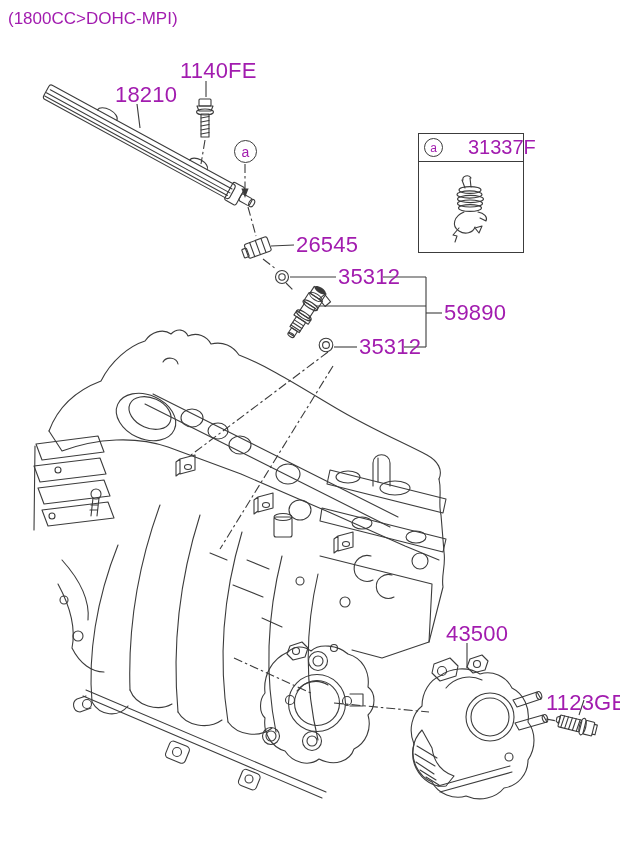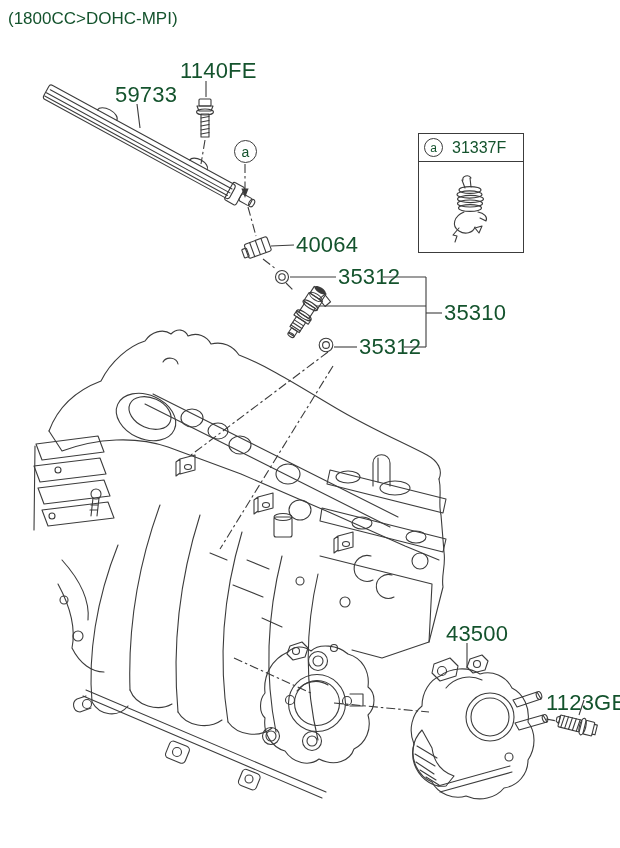--- a/index.html
+++ b/index.html
@@ -1,34 +1,34 @@
 <!DOCTYPE html>
 <html><head>
 <meta charset="utf-8">
 <style>
   html,body{margin:0;padding:0;background:#ffffff;}
   .page{position:relative;width:620px;height:848px;background:#ffffff;overflow:hidden;
-        font-family:"Liberation Sans",sans-serif;color:#14532d;}
+        font-family:"Liberation Sans",sans-serif;color:#a21caf;}
   .page svg{position:absolute;left:0;top:0;}
   .art path,.art line,.art rect,.art circle,.art ellipse,.art polyline{
         stroke:#3c3c3c;stroke-width:1.1;fill:none;stroke-linejoin:round;stroke-linecap:round;}
   .fillDark{fill:#3c3c3c !important;stroke:none !important;}
   .ld{stroke:#3c3c3c;stroke-width:1.1;fill:none;}
   .dd{stroke:#3c3c3c;stroke-width:1.1;fill:none;stroke-dasharray:9 3 2.5 3;}
   .lbl{position:absolute;font-size:22px;line-height:17px;white-space:nowrap;letter-spacing:.2px;}
   .title{position:absolute;left:8px;top:9px;font-size:17px;line-height:19px;}
   .callout-circle{position:absolute;box-sizing:border-box;width:23px;height:23px;
         border:1.5px solid #3c3c3c;border-radius:50%;background:#fff;
         display:flex;align-items:center;justify-content:center;font-size:14px;line-height:1;}
   .detail-box{position:absolute;left:418px;top:133px;width:106px;height:120px;
         border:1.4px solid #3c3c3c;box-sizing:border-box;background:transparent;}
   .detail-header{height:28px;border-bottom:1.4px solid #3c3c3c;display:flex;align-items:center;
         gap:9px;padding-left:5px;box-sizing:border-box;}
   .detail-header .cc{position:static;width:19px;height:19px;font-size:12px;flex:0 0 auto;}
-  .detail-code{font-size:16px;}
+  .detail-code{font-size:20px;margin-left:16px;}
 </style>
 </head>
 <body>
 
 <div class="page">
 
   <svg width="620" height="848" viewBox="0 0 620 848">
 
     <g class="art" transform="rotate(28.6 48 92)">
       <rect x="46" y="84" width="212" height="16" rx="3"></rect>
@@ -248,25 +248,25 @@
       <line class="dd" x1="328" y1="352" x2="191" y2="455"></line>
       <line class="dd" x1="333" y1="366" x2="220" y2="549"></line>
       <line class="dd" x1="234" y1="658" x2="313" y2="694"></line>
       <line class="dd" x1="334" y1="703" x2="429" y2="712"></line>
       <line class="dd" x1="546" y1="719" x2="557" y2="721"></line>
     </g>
   </svg>
 
   <div class="title">(1800CC&gt;DOHC-MPI)</div>
 
-  <div class="lbl" style="left:115px;top:86px">59733</div>
+  <div class="lbl" style="left:115px;top:86px">18210</div>
   <div class="lbl" style="left:180px;top:62px">1140FE</div>
-  <div class="lbl" style="left:296px;top:236px">40064</div>
+  <div class="lbl" style="left:296px;top:236px">26545</div>
   <div class="lbl" style="left:338px;top:268px">35312</div>
-  <div class="lbl" style="left:444px;top:304px">35310</div>
+  <div class="lbl" style="left:444px;top:304px">59890</div>
   <div class="lbl" style="left:359px;top:338px">35312</div>
   <div class="lbl" style="left:446px;top:625px">43500</div>
   <div class="lbl" style="left:546px;top:694px">1123GE</div>
 
   <div class="callout-circle" style="left:234px;top:140px">
     <span>a</span>
   </div>
 
   <div class="detail-box">
     <div class="detail-header">

